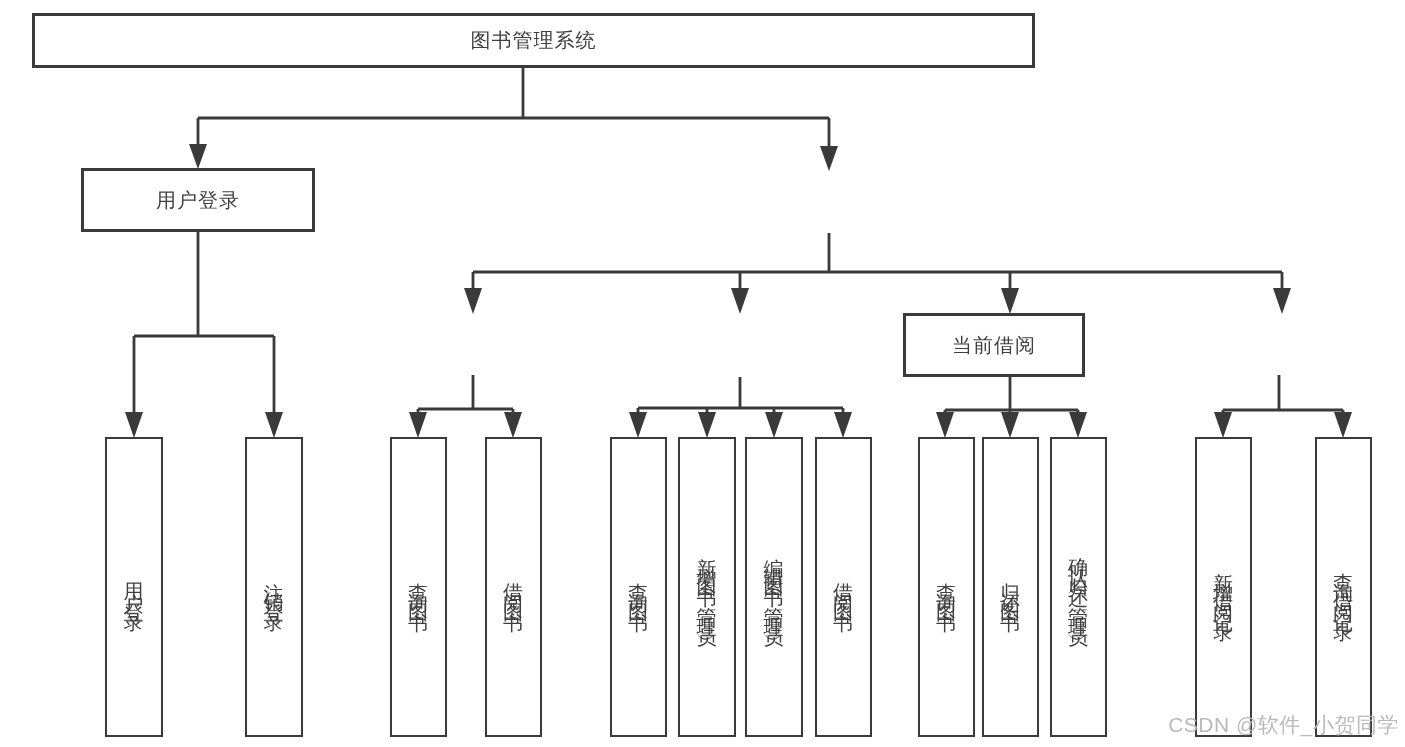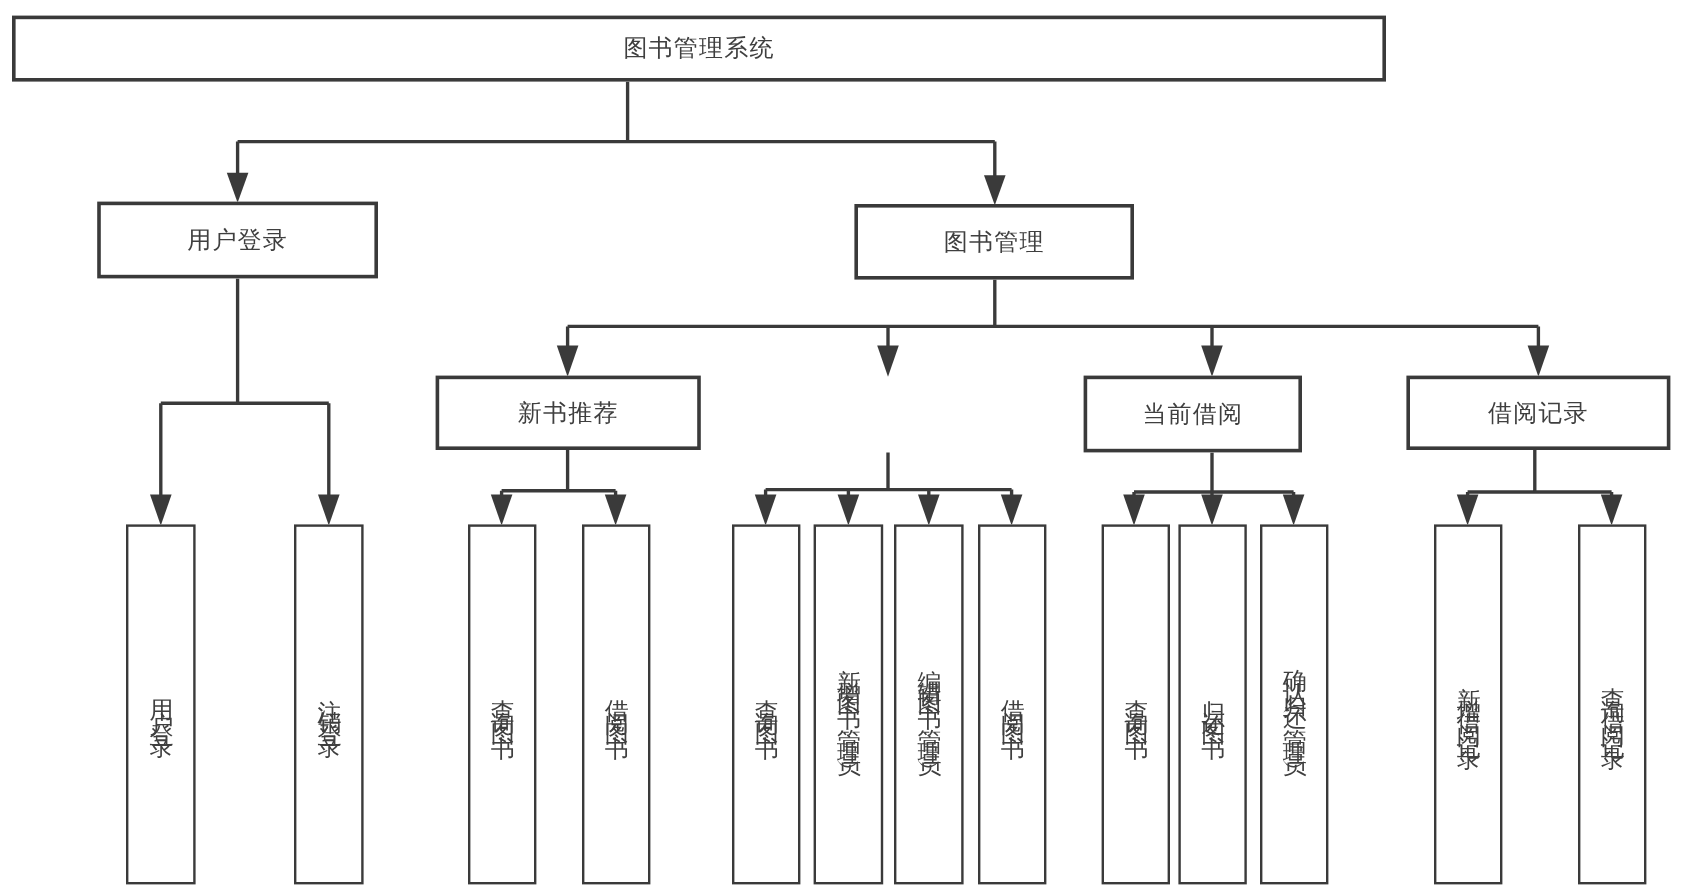--- a/index.html
+++ b/index.html
@@ -89,39 +89,30 @@
 
       <polygon points="936,412 954,412 945,438"></polygon>
       <polygon points="1001,412 1019,412 1010,438"></polygon>
       <polygon points="1069,412 1087,412 1078,438"></polygon>
 
       <polygon points="1214,412 1232,412 1223,438"></polygon>
       <polygon points="1334,412 1352,412 1343,438"></polygon>
     </g>
   </svg>
 
-  <div class="box" style="left:10px;top:13px;width:1145px;height:55px">
+  <div class="box" style="left:32px;top:13px;width:1003px;height:55px">
     <span class="lbl">图书管理系统</span>
   </div>
 
   <div class="box" style="left:81px;top:168px;width:234px;height:64px">
     <span class="lbl">用户登录</span>
   </div>
-  <div class="box" style="left:712px;top:170px;width:233px;height:63px">
-    <span class="lbl">图书管理</span>
-  </div>
 
-  <div class="box" style="left:363px;top:313px;width:221px;height:62px">
-    <span class="lbl">新书推荐</span>
-  </div>
   <div class="box" style="left:903px;top:313px;width:182px;height:64px">
     <span class="lbl">当前借阅</span>
-  </div>
-  <div class="box" style="left:1172px;top:313px;width:220px;height:62px">
-    <span class="lbl">借阅记录</span>
   </div>
 
   <div class="box leaf" style="left:105px;top:437px;width:58px;height:300px">
     <span class="lbl">用户登录</span>
   </div>
   <div class="box leaf" style="left:245px;top:437px;width:58px;height:300px">
     <span class="lbl">注销登录</span>
   </div>
 
   <div class="box leaf" style="left:390px;top:437px;width:57px;height:300px">
@@ -154,14 +145,15 @@
     <span class="lbl">确认归还（管理员）</span>
   </div>
 
   <div class="box leaf" style="left:1195px;top:437px;width:57px;height:300px">
     <span class="lbl">新增借阅记录</span>
   </div>
   <div class="box leaf" style="left:1315px;top:437px;width:57px;height:300px">
     <span class="lbl">查询借阅记录</span>
   </div>
 
+  <div id="watermark">CSDN @软件_小贺同学</div>
 
 </div>
 
 </body></html>

